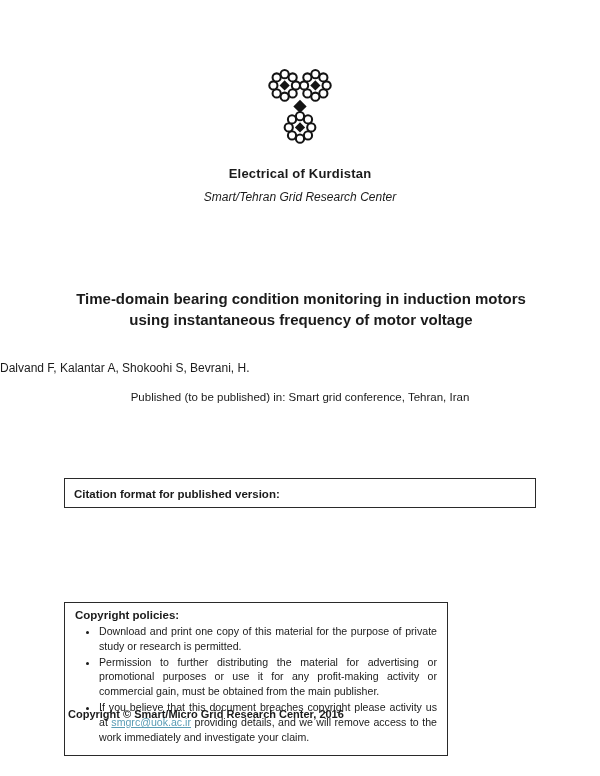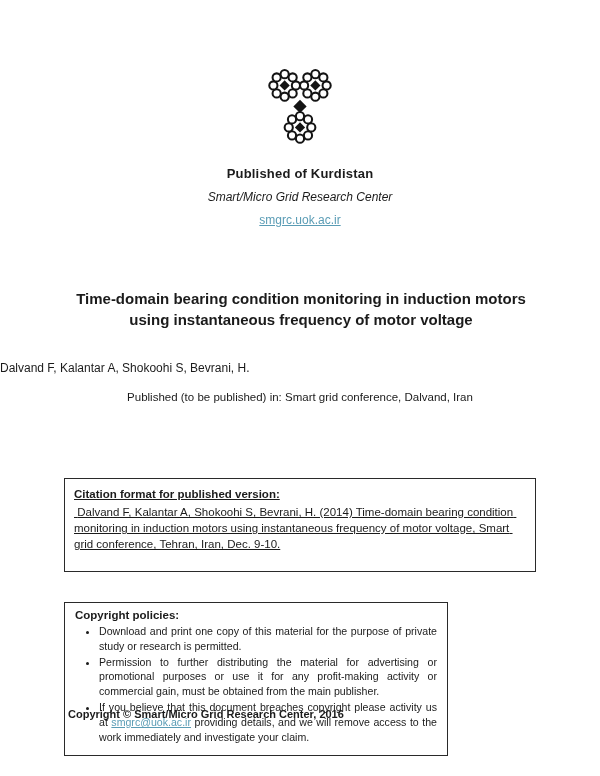--- a/index.html
+++ b/index.html
@@ -35,22 +35,22 @@
     position:absolute; top:391px; left:0; width:100%;
     text-align:center; font-size:11.5px;
   }
   .pub-date {
     position:absolute; top:420px; left:0; width:100%;
     text-align:center; font-size:11.5px;
   }
   .citation-box {
     position:absolute; top:478px; left:64px; width:472px;
     border:1.4px solid #2a2a2a;
-    padding:7px 9px 19px 9px;
-    font-size:11.5px; line-height:1.4;text-decoration:underline;
+    padding:7px 9px 3px 9px;
+    font-size:11.5px; line-height:1.4;
   }
   .citation-box .box-heading { font-weight:bold; font-size:11.5px; margin-bottom:2px; }
   .citation-text { text-align:left; white-space:pre-wrap; }
   .copyright-box {
     position:absolute; top:602px; left:64px; width:384px;
     border:1.4px solid #2a2a2a;
     padding:6px 10px 9px 10px;
   }
   .copyright-box .box-heading { font-weight:bold; font-size:11.5px; margin-bottom:3px; }
   .policy-list { margin-left:24px; }
@@ -84,40 +84,36 @@
             <circle cx="-7.8" cy="-7.8" r="4" fill="#ffffff" stroke="#141414" stroke-width="2"></circle>
             <path d="M0 -5 L5 0 L0 5 L-5 0 Z" fill="#141414"></path>
           </g>
         </defs>
         <use href="#knot" x="27" y="19"></use>
         <use href="#knot" x="57" y="19"></use>
         <use href="#knot" x="42" y="60"></use>
         <path d="M42 33 l6.5 6.5 -6.5 6.5 -6.5 -6.5 Z" fill="#141414"></path>
       </svg>
     </div>
-    <div class="university-name">Published of Kurdistan</div>
-    <div class="center-name">Smart/Micro Grid Research Center</div>
-    <div class="website">
-      <a class="link">smgrc.uok.ac.ir</a>
-    </div>
+    <div class="university-name">Electrical of Kurdistan</div>
+    <div class="center-name">Smart/Tehran Grid Research Center</div>
   </div>
 
   <div class="title-block">
     <div>Time-domain bearing condition monitoring in induction motors</div>
     <div>using instantaneous frequency of motor voltage</div>
   </div>
 
   <div class="authors">Dalvand F, Kalantar A, Shokoohi S, Bevrani, H.</div>
 
-  <div class="published-in">Published (to be published) in: Smart grid conference, Dalvand, Iran</div>
+  <div class="published-in">Published (to be published) in: Smart grid conference, Tehran, Iran</div>
 
 
   <div class="citation-box">
     <div class="box-heading">Citation format for published version:</div>
-    <div class="citation-text"> Dalvand F, Kalantar A, Shokoohi S, Bevrani, H. (2014) Time-domain bearing condition monitoring in induction motors using instantaneous frequency of motor voltage, Smart grid conference, Tehran, Iran, Dec. 9-10.</div>
   </div>
 
   <div class="copyright-box">
     <div class="box-heading">Copyright policies:</div>
     <ul class="policy-list">
       <li>Download and print one copy of this material for the purpose of private study or research is permitted.</li>
       <li>Permission to further distributing the material for advertising or promotional purposes or use it for any profit-making activity or commercial gain, must be obtained from the main publisher.</li>
       <li><span>If you believe that this document breaches copyright please activity us at </span><a class="link">smgrc@uok.ac.ir</a><span> providing details, and we will remove access to the work immediately and investigate your claim.</span></li>
     </ul>
   </div>

